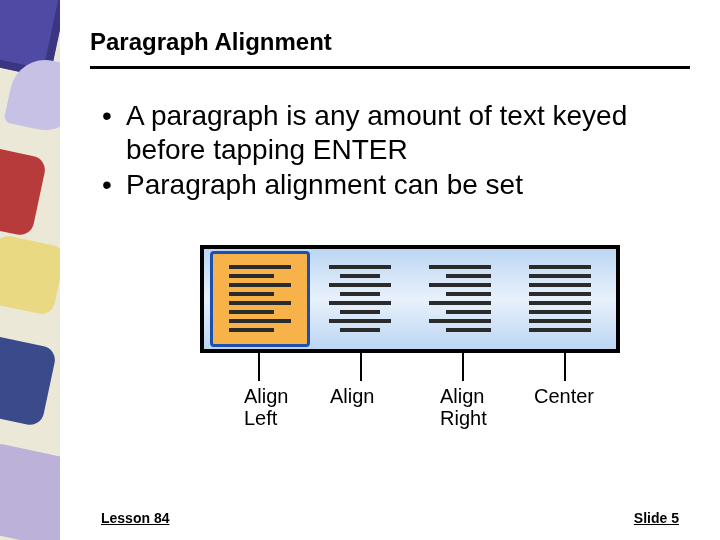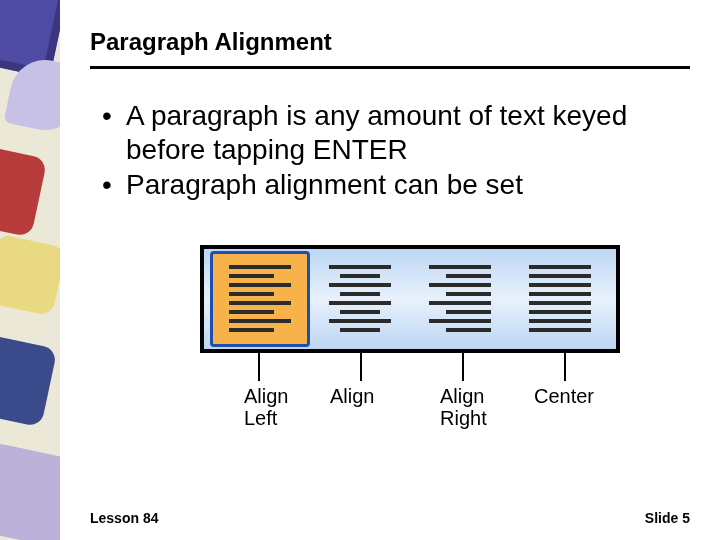--- a/index.html
+++ b/index.html
@@ -153,24 +153,25 @@
   .tick.t3{left:262px}
   .lbl.l3{left:240px}
   .tick.t4{left:364px}
   .lbl.l4{left:334px}
 
   .footer {
     position: absolute;
     left: 0; right: 0; bottom: 14px;
     display: flex;
     justify-content: space-between;
-    padding: 0 30px;
+    padding: 0 41px;
     font-size: 14px;
     font-weight: bold;
     color: #000;
+    text-decoration: underline;
   }
 </style>
 </head>
 <body>
 
 <div class="deco-strip">
   <div class="blob b1"></div>
     <div class="blob b2"></div>
     <div class="blob b3"></div>
   <div class="blob b4"></div>

